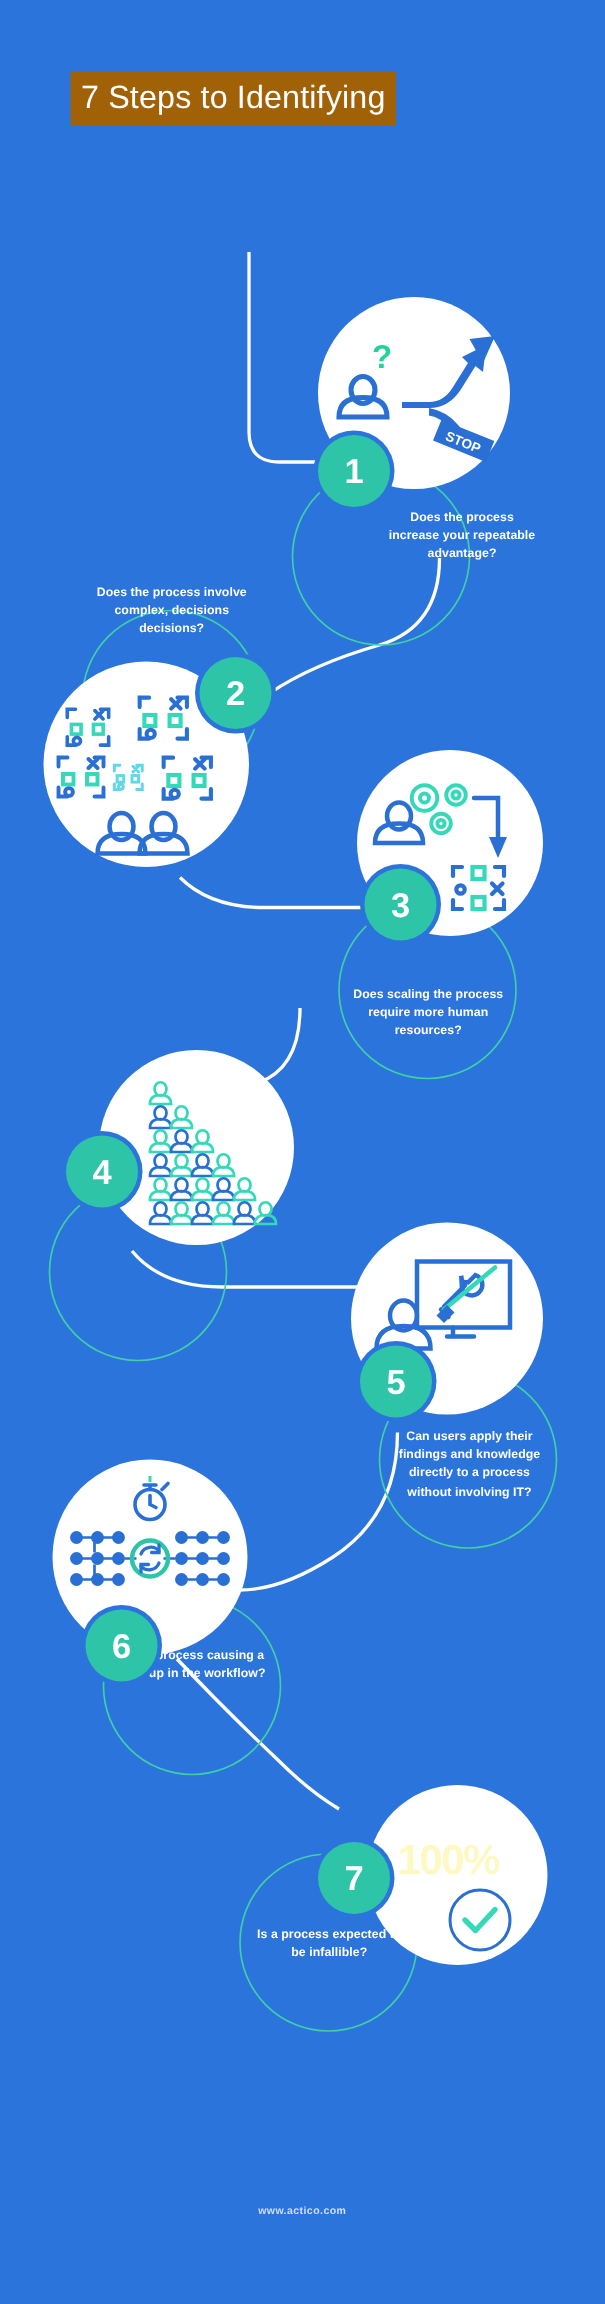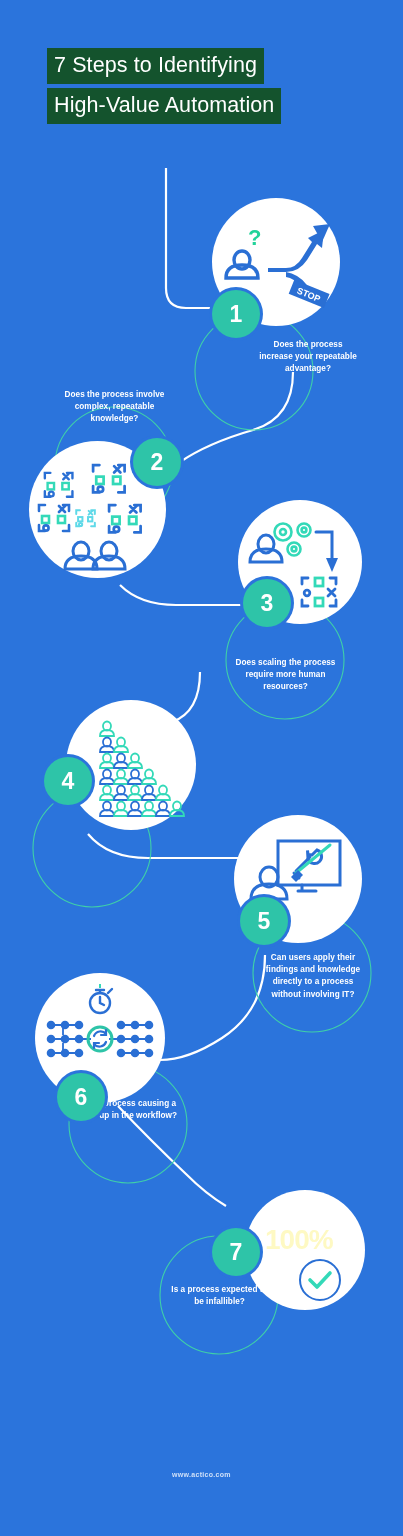--- a/index.html
+++ b/index.html
@@ -10,21 +10,21 @@
     font-family:"Liberation Sans","DejaVu Sans",sans-serif;
     overflow:hidden;
     position:relative;
   }
   #root{position:relative;width:403px;height:1536px;overflow:hidden;}
 
   
   .title-block{position:absolute;left:47px;top:48px;width:320px;}
   .title-line{
     display:inline-block;
-    background:#14532d;
+    background:#a16207;
     color:#ffffff;
     font-size:21.5px;
     line-height:30px;
     font-weight:400;
     padding:2px 7px 4px 7px;
     margin-bottom:4px;
     white-space:nowrap;
     letter-spacing:.1px;
   }
 
@@ -73,21 +73,21 @@
     font-size:28px;letter-spacing:-1px;
   }
 </style>
 </head>
 <body>
 
 <div id="root">
 
   <div class="title-block">
     <div class="title-line">7 Steps to Identifying</div><br>
-    <div class="title-line">High-Value Automation</div><br>
+    <br>
   </div>
 
   <svg id="wires" viewBox="0 0 403 1536">
     <g fill="none" stroke="#ffffff" stroke-width="2.2">
       <path d="M166,168 L166,288 Q166,308 186,308 L224,308"></path>
       <path d="M293,372 Q293,418 253,430 Q208,443 180,462"></path>
       <path d="M120,585 Q140,605 176,605 L246,605"></path>
       <path d="M200,672 Q200,712 172,722 Q145,731 128,740"></path>
       <path d="M88,834 Q108,858 148,858 L250,858"></path>
       <path d="M265,955 Q265,1010 222,1038 Q188,1060 160,1060"></path>
@@ -176,21 +176,21 @@
           <path d="M36,128 q0,-13 16,-13 q16,0 16,13 z"></path>
           <path d="M72,110 a8,9 0 1,1 16,0 a8,9 0 1,1 -16,0"></path>
           <path d="M64,128 q0,-13 16,-13 q16,0 16,13 z"></path>
         </g>
       </g>
     </svg>
   </div>
   <div class="badge" style="left:133px;top:438px;width:48px;height:48px;">
     <span>2</span>
   </div>
-  <div class="caption" style="left:62px;top:389px;width:105px;">Does the process involve complex, repeatable knowledge?</div>
+  <div class="caption" style="left:62px;top:389px;width:105px;">Does the process involve complex, decisions decisions?</div>
 
   <div class="disc" style="left:238px;top:500px;width:124px;height:124px;">
     <svg class="disc-inner" viewBox="0 0 124 124">
       <g fill="none" stroke-linecap="round">
 
         <g stroke="#2a6fd4" stroke-width="3">
           <path d="M20,44 a8,9 0 1,1 16,0 a8,9 0 1,1 -16,0"></path>
           <path d="M12,62 q0,-13 16,-13 q16,0 16,13 z"></path>
         </g>
 

